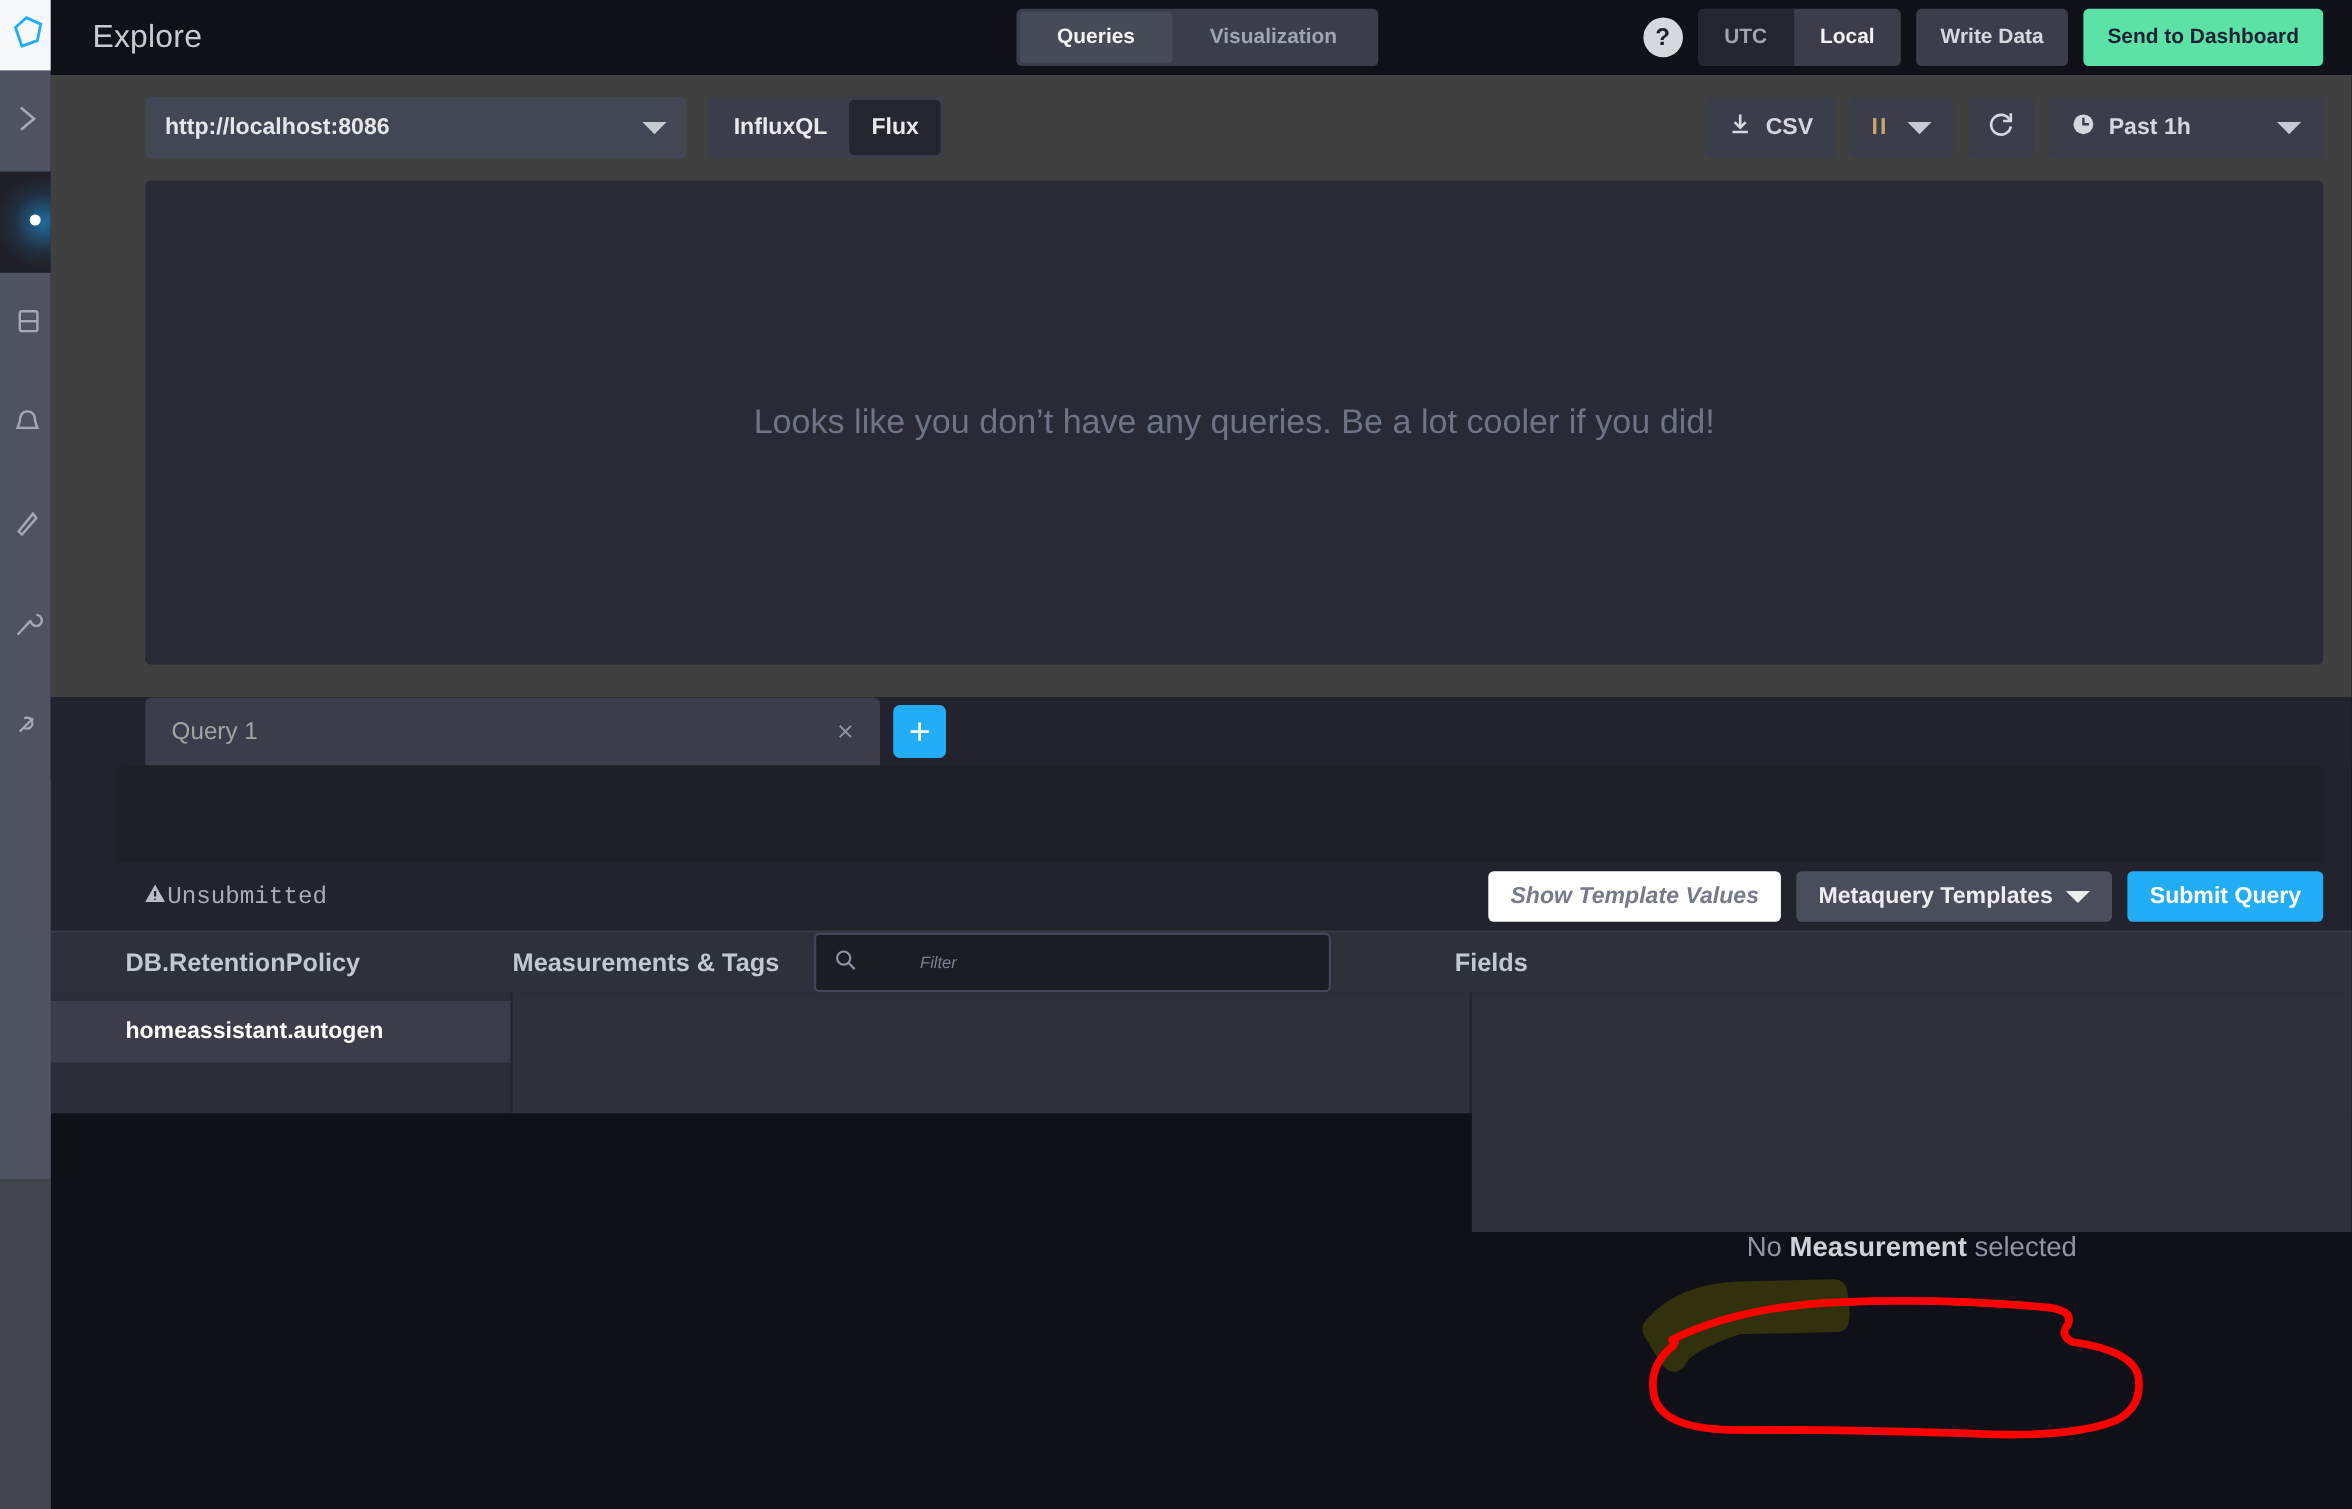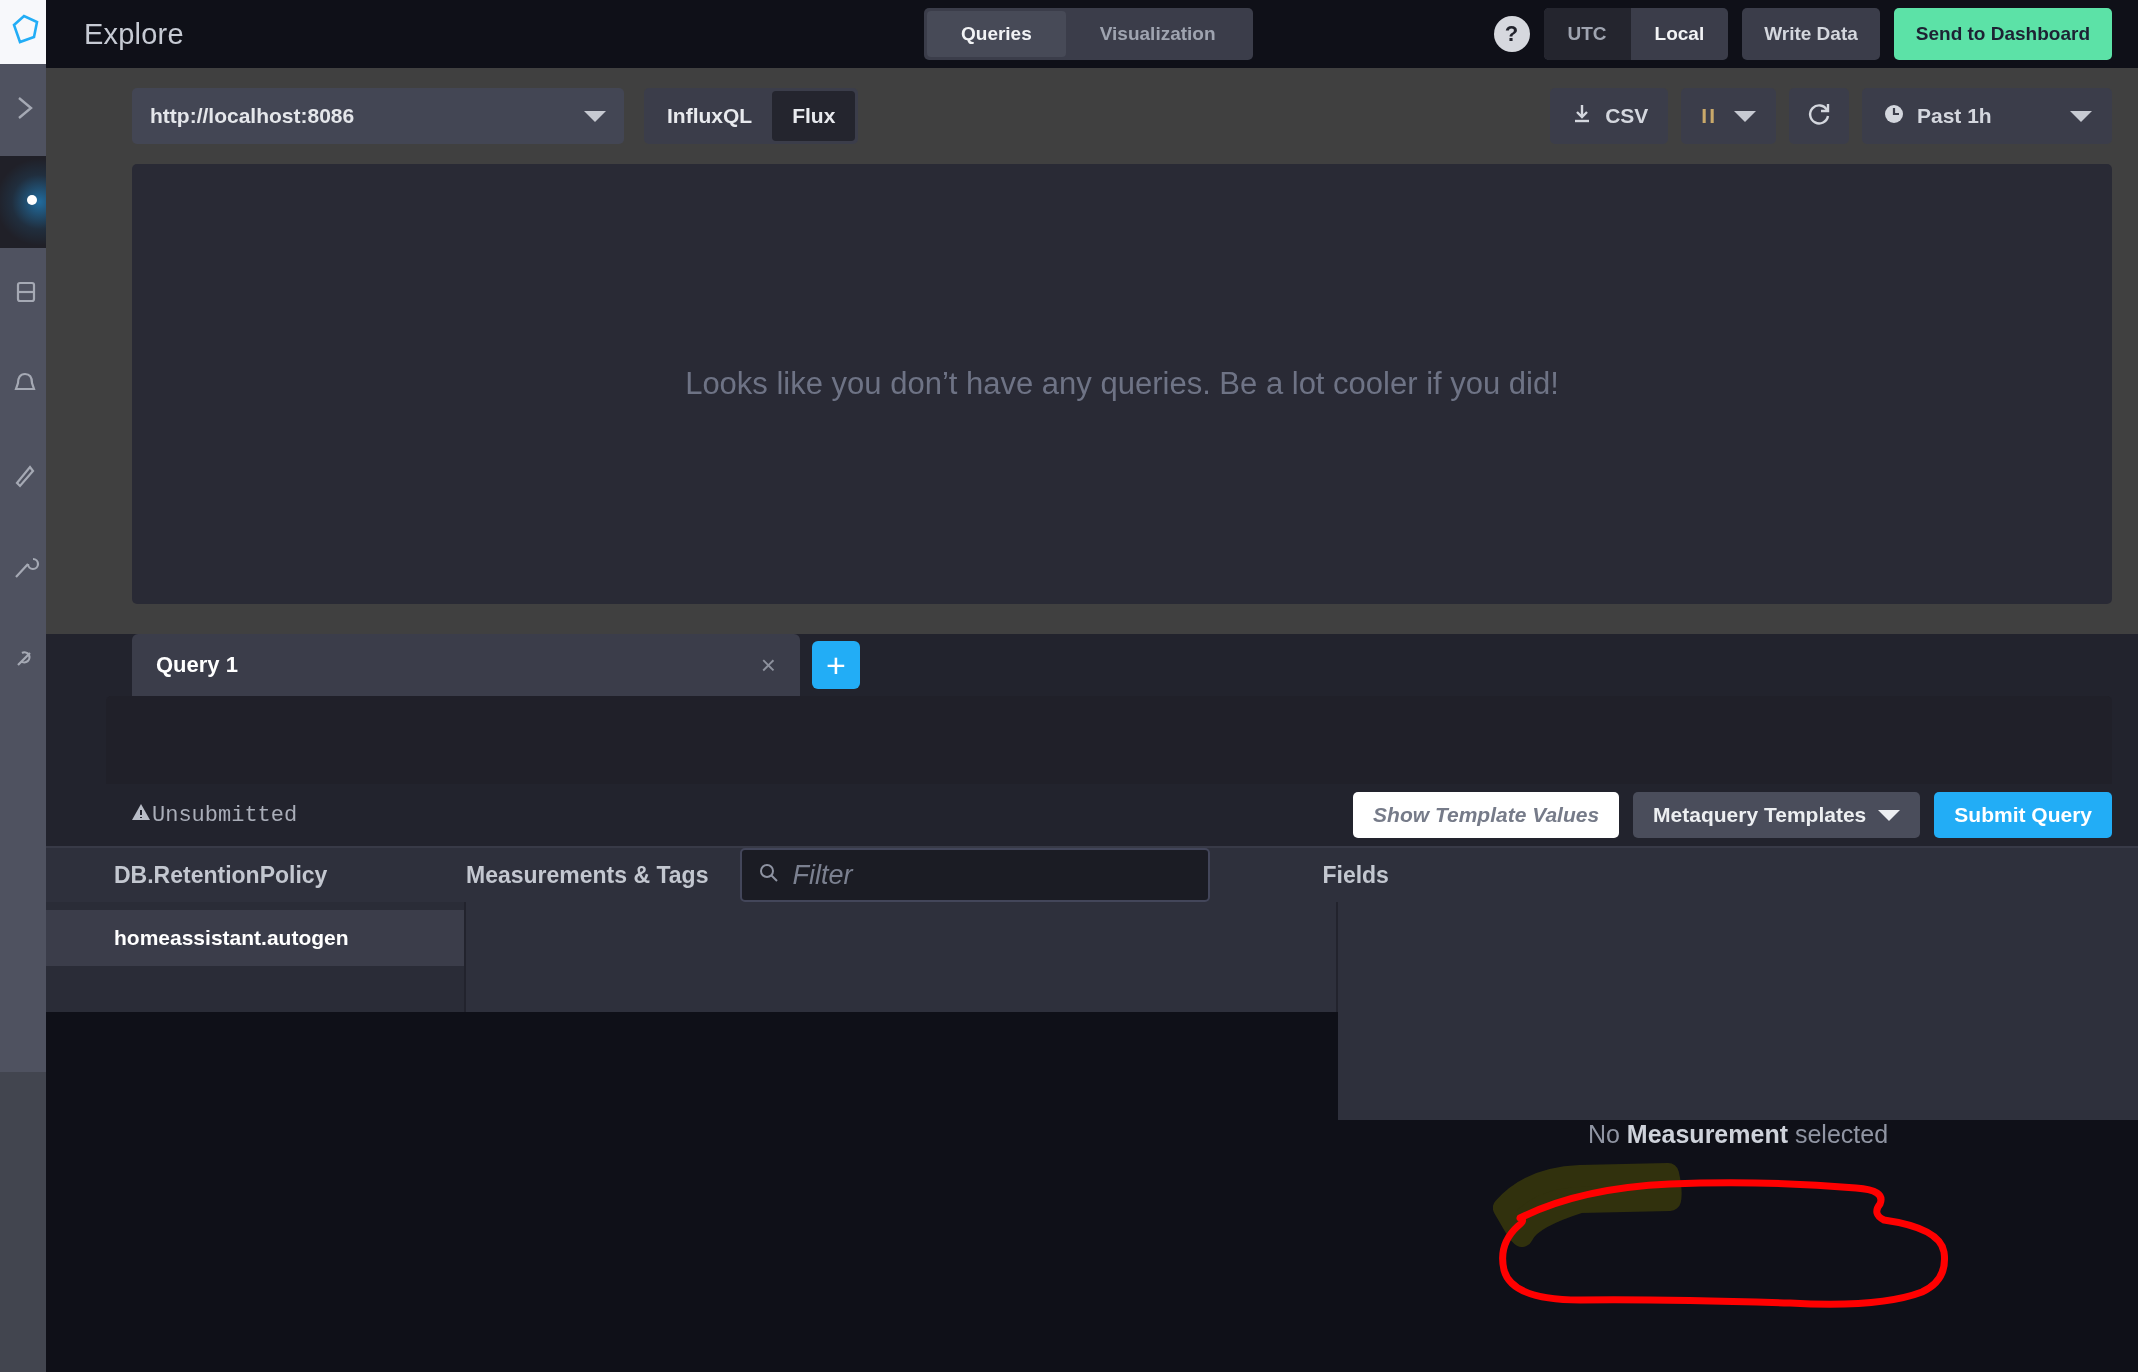--- a/index.html
+++ b/index.html
@@ -114,21 +114,21 @@
   }
   .empty-msg { font-size: 31px; color:#6e7385; }
 
   
   .query-region { flex:1 1 auto; background:#22232d; display:flex; flex-direction:column; min-height:0; position:relative;}
   .tabbar { height:72px; display:flex; align-items:flex-end; padding-left:86px; gap:12px; background:#22232d; }
   .qtab {
     width: 668px; height: 62px; background:#3b3d4a; border-radius:6px 6px 0 0;
     display:flex; align-items:center; padding: 0 24px; cursor:pointer;
   }
-  .qtab .t { font-size:22px; font-weight:bold; color:#ffffff; }
+  .qtab .t { font-size:22px; font-weight:normal; color:#a3a3a3; }
   .qtab .x { margin-left:auto; font-size:26px; color:#8d919d; cursor:pointer; }
   .add-tab {
     width:48px;height:48px;background:#22adf6;border-radius:6px;color:#fff;
     display:flex;align-items:center;justify-content:center;font-size:34px;font-weight:300;
     margin-bottom:7px; cursor:pointer;
   }
   .editor-wrap { margin: 0 26px 0 60px; background:#22232d; }
   .editor-box { height: 88px; background:#202029; border-radius:5px 5px 0 0; }
   .status-row {
     height:62px; display:flex; align-items:center; padding: 0 0 0 24px; gap:14px;
@@ -147,21 +147,21 @@
     height:72px; display:flex; align-items:center; background:#2e303c;
     border-top:2px solid #383a47; padding-left:68px;
   }
   .col-h { font-size:23px; font-weight:bold; color:#c3c7d0; }
   .filter-box {
     width:470px; height:54px; background:#1b1c24; border:2px solid #43465a; border-radius:5px;
     display:flex; align-items:center; gap:12px; padding:0 16px; margin-left:32px;
   }
   .filter-box input {
     background:transparent;border:none;outline:none;color:#d0d3da;
-    font-size:27px; font-style:italic; width:100%; font-family:"Liberation Sans", sans-serif;
+    font-size:15px; font-style:italic; width:100%; font-family:"Liberation Sans", sans-serif;margin-left:44px;
   }
   .filter-box input::placeholder { color:#7b8090; font-style:italic; }
 
   .cols-body { flex:1 1 auto; display:flex; min-height:0; }
   .col-db { width:420px; background:#2a2c37; border-right:2px solid #22232d; padding-top:8px;}
   .db-item {
     height:56px; display:flex; align-items:center; padding-left:68px;
     font-size:21px; color:#9aa0ae; font-weight:bold; cursor:pointer;
   }
   .db-item.on { background:#3b3d4a; color:#ffffff; }

